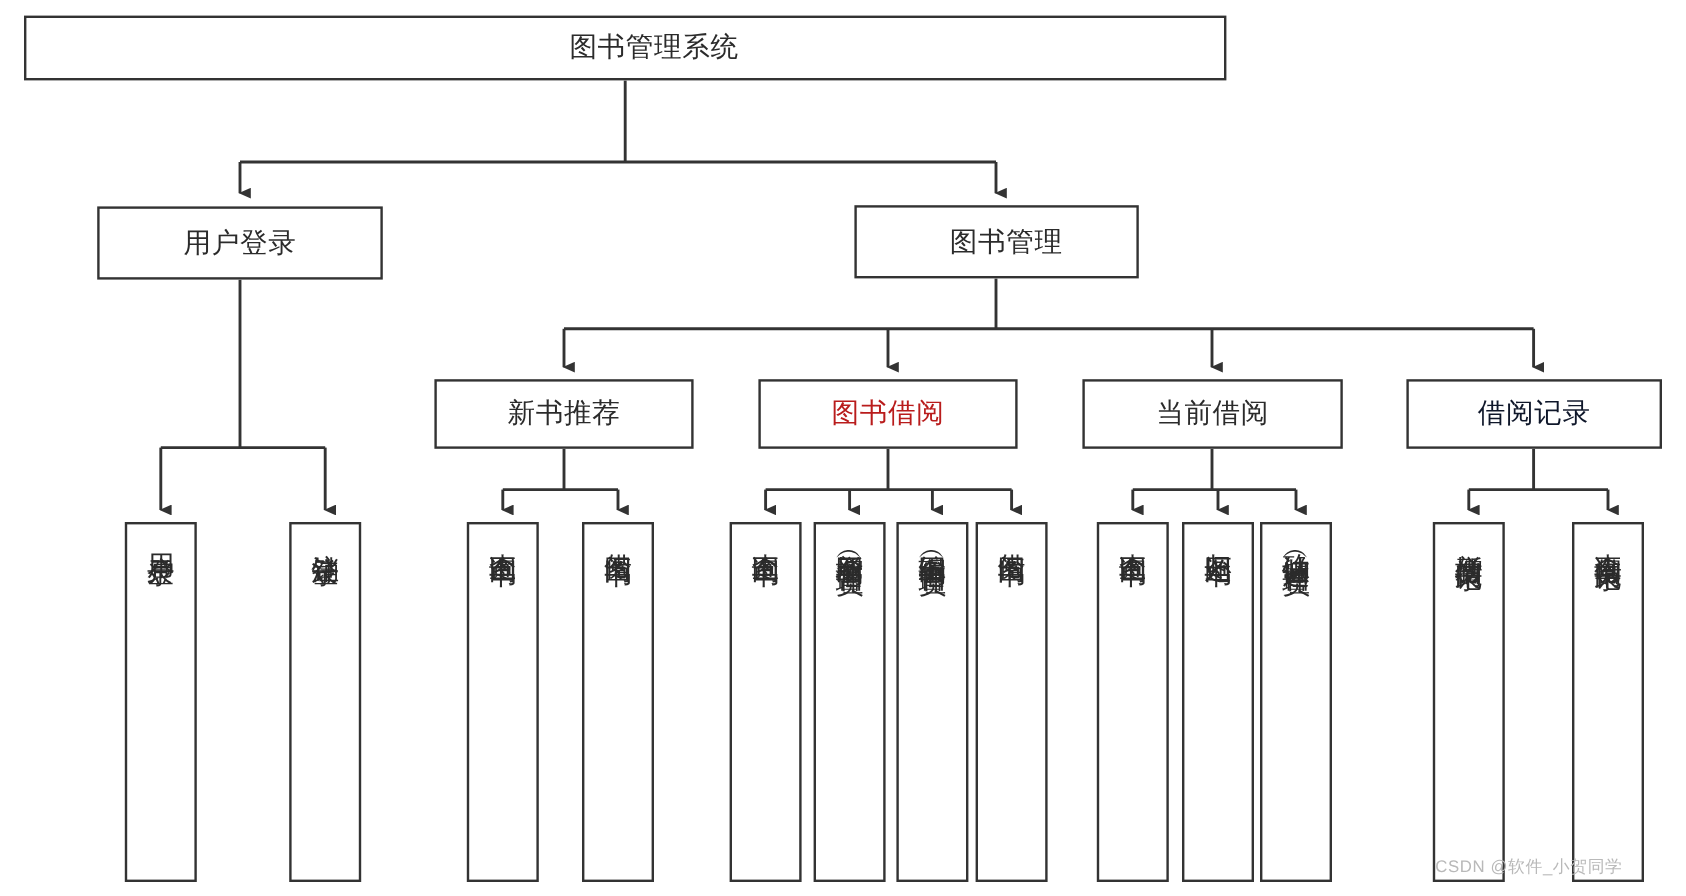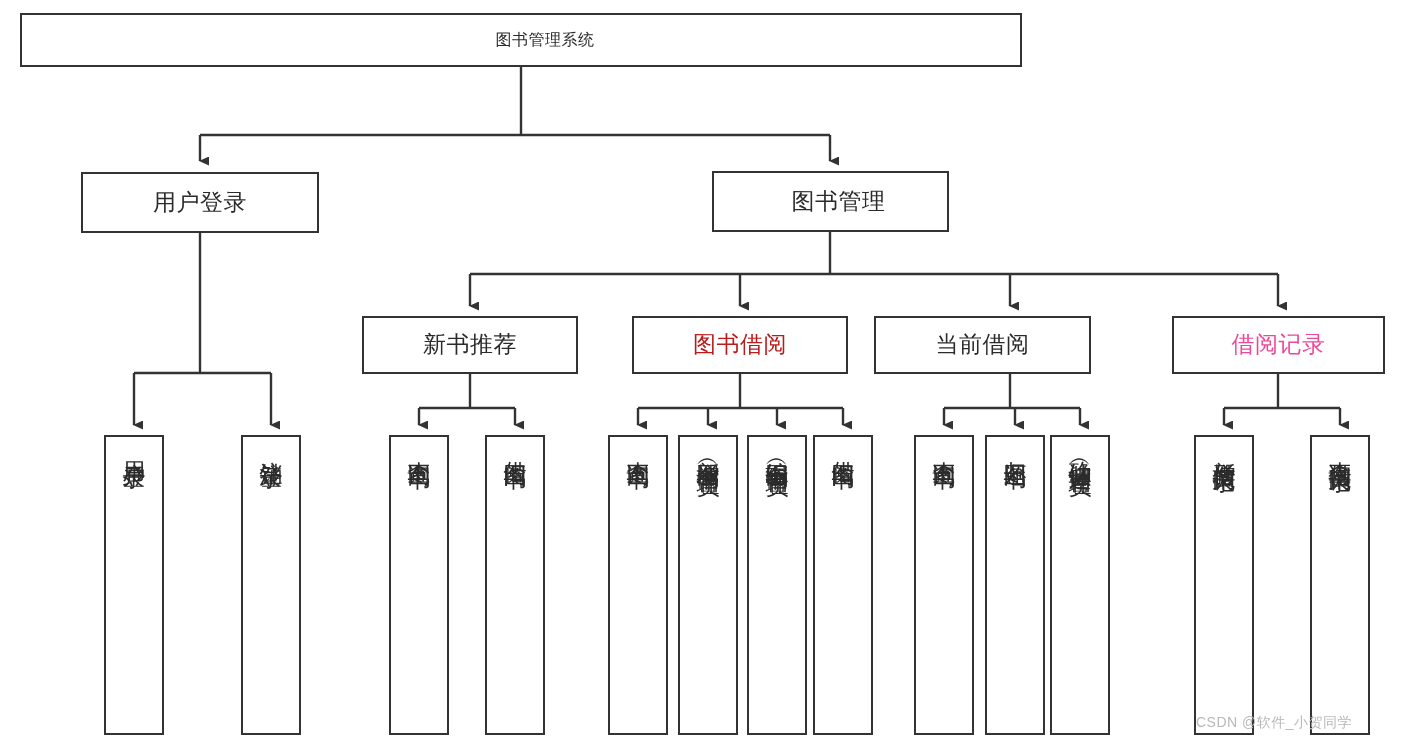--- a/index.html
+++ b/index.html
@@ -42,21 +42,21 @@
     line-height: 1.18;
     text-align: center;
     white-space: pre;
   }
   
   .node.horiz .node-label {
     font-size: 23px;
     letter-spacing: 0.5px;
   }
   .node.root .node-label {
-    font-size: 16px;
+    font-size: 23px;
     margin-left: 48px;
   }
   
   .node.vert {
     align-items: flex-start;
     justify-content: center;
     padding-top: 6px;
   }
   .node.vert .node-label {
     writing-mode: vertical-rl;
@@ -133,25 +133,25 @@
       </div>
       <div class="node horiz" style="left: 712px; top: 171px; width: 237px; height: 61px; border-color: rgb(51, 51, 51); background: rgb(255, 255, 255); padding-left: 16px;">
         <span class="node-label" style="color: rgb(43, 43, 43);">图书管理</span>
       </div>
       <div class="node horiz" style="left: 362px; top: 316px; width: 216px; height: 58px; border-color: rgb(51, 51, 51); background: rgb(255, 255, 255);">
         <span class="node-label" style="color: rgb(43, 43, 43);">新书推荐</span>
       </div>
       <div class="node horiz" style="left: 632px; top: 316px; width: 216px; height: 58px; border-color: rgb(51, 51, 51); background: rgb(255, 255, 255);">
         <span class="node-label" style="color: #b91c1c;">图书借阅</span>
       </div>
-      <div class="node horiz" style="left: 874px; top: 316px; width: 217px; height: 58px; border-color: rgb(51, 51, 51); background: rgb(255, 255, 255);">
+      <div class="node horiz" style="left: 902px; top: 316px; width: 217px; height: 58px; border-color: rgb(51, 51, 51); background: rgb(255, 255, 255);">
         <span class="node-label" style="color: rgb(43, 43, 43);">当前借阅</span>
       </div>
       <div class="node horiz" style="left: 1172px; top: 316px; width: 213px; height: 58px; border-color: rgb(51, 51, 51); background: rgb(255, 255, 255);">
-        <span class="node-label" style="color: #ec4899;">借阅记录</span>
+        <span class="node-label" style="color: #0f172a;">借阅记录</span>
       </div>
       <div class="node vert" style="left: 104px; top: 435px; width: 60px; height: 300px; border-color: rgb(51, 51, 51); background: rgb(255, 255, 255);">
         <span class="node-label" style="color: rgb(43, 43, 43);">用户登录</span>
       </div>
       <div class="node vert" style="left: 241px; top: 435px; width: 60px; height: 300px; border-color: rgb(51, 51, 51); background: rgb(255, 255, 255);">
         <span class="node-label" style="color: rgb(43, 43, 43);">注销登录</span>
       </div>
       <div class="node vert" style="left: 389px; top: 435px; width: 60px; height: 300px; border-color: rgb(51, 51, 51); background: rgb(255, 255, 255);">
         <span class="node-label" style="color: rgb(43, 43, 43);">查询图书</span>
       </div>

